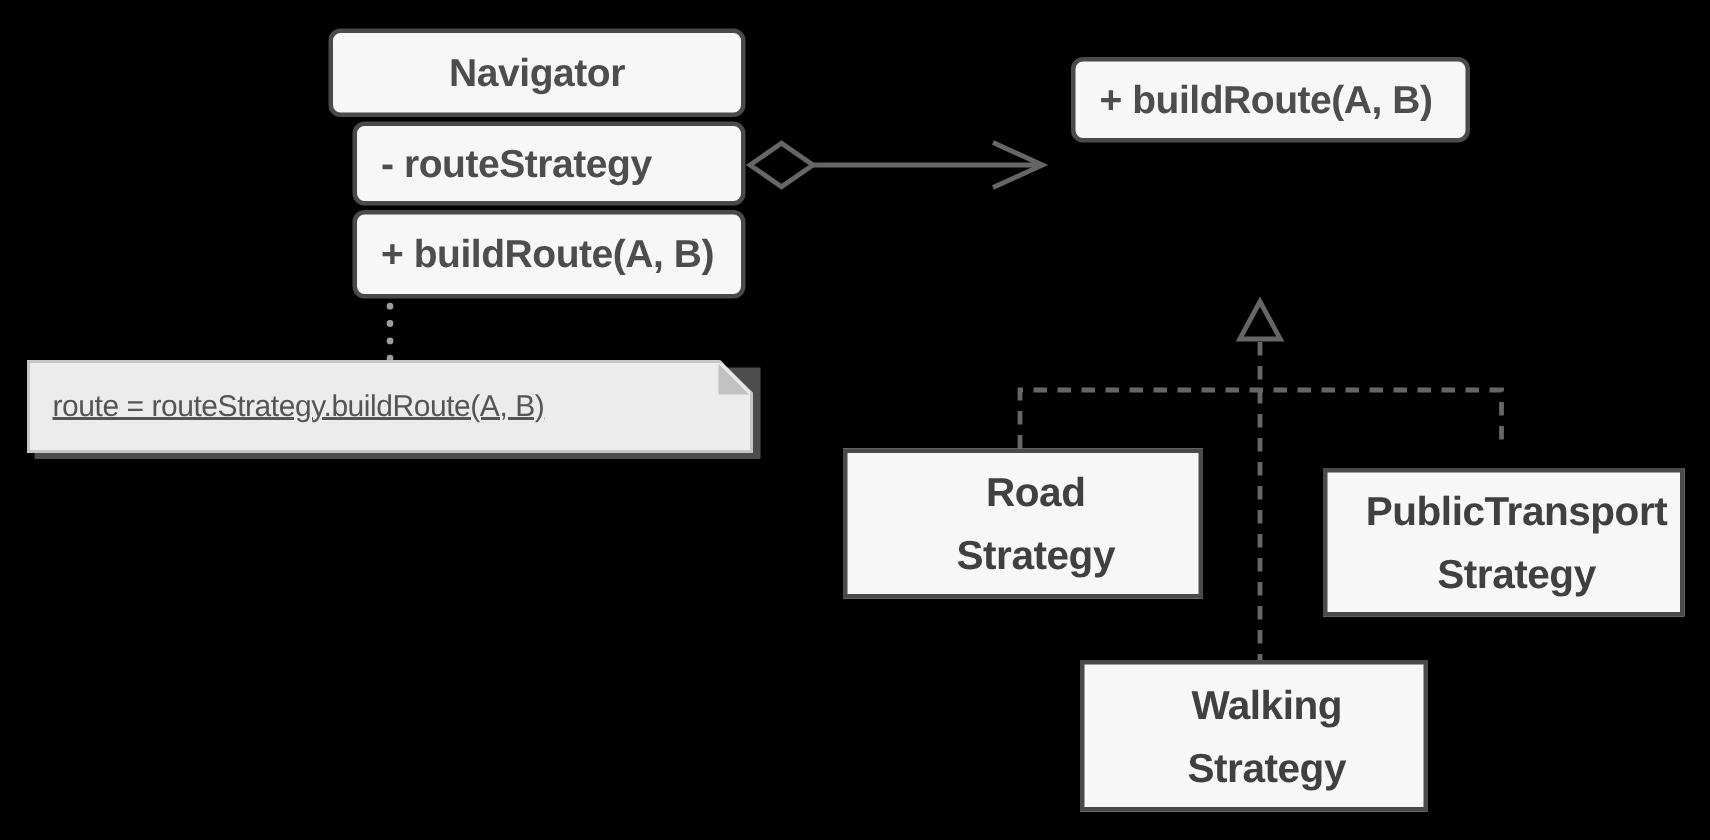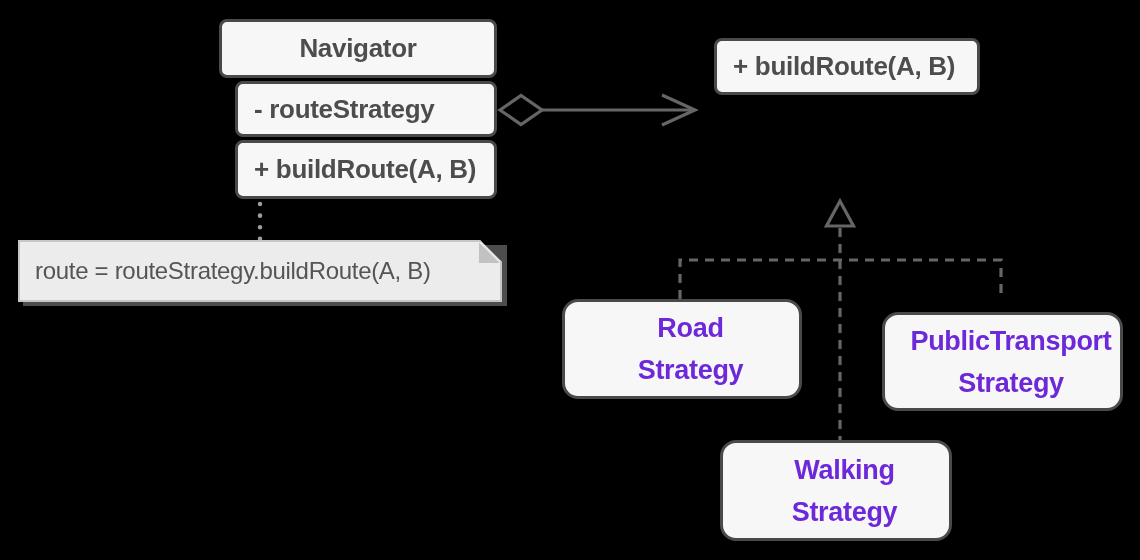--- a/index.html
+++ b/index.html
@@ -48,22 +48,22 @@
     justify-content: center;
     line-height: 38px;
   }
   .stereotype { font-weight: 400; }
   .iface-name { font-weight: 700; font-size: 27px; }
   .concrete {
     position: absolute;
     box-sizing: border-box;
     background: #f7f7f7;
     border: 3.5px solid #4a4a4a;
-    border-radius: 16px;
-    color: #6d28d9;
+    border-radius: 0;
+    color: #404040;
     font-weight: 700;
     font-size: 27px;
     line-height: 42px;
     letter-spacing: -0.3px;
     display: flex;
     align-items: center;
     justify-content: center;
     text-align: center;
     white-space: pre-line;
     padding-left: 17px;
@@ -79,23 +79,24 @@
     position: absolute;
     left: 18px; top: 240px;
     width: 484px; height: 62px;
     box-sizing: border-box;
     background: #ececec;
     border: 2px solid #c6c6c6;
     clip-path: polygon(0 0, 462px 0, 100% 22px, 100% 100%, 0 100%);
     display: flex;
     align-items: center;
     color: #555555;
-    font-size: 24px;
+    font-size: 20px;
     letter-spacing: -0.3px;
     padding-left: 15px;
+    text-decoration: underline;
   }
   .note-fold {
     position: absolute;
     top: 0; right: 0;
     width: 21px; height: 21px;
     background: linear-gradient(to top right,
         #c2c2c2 0 48%,
         #e6e6e6 48% 56%,
         transparent 56%);
   }

